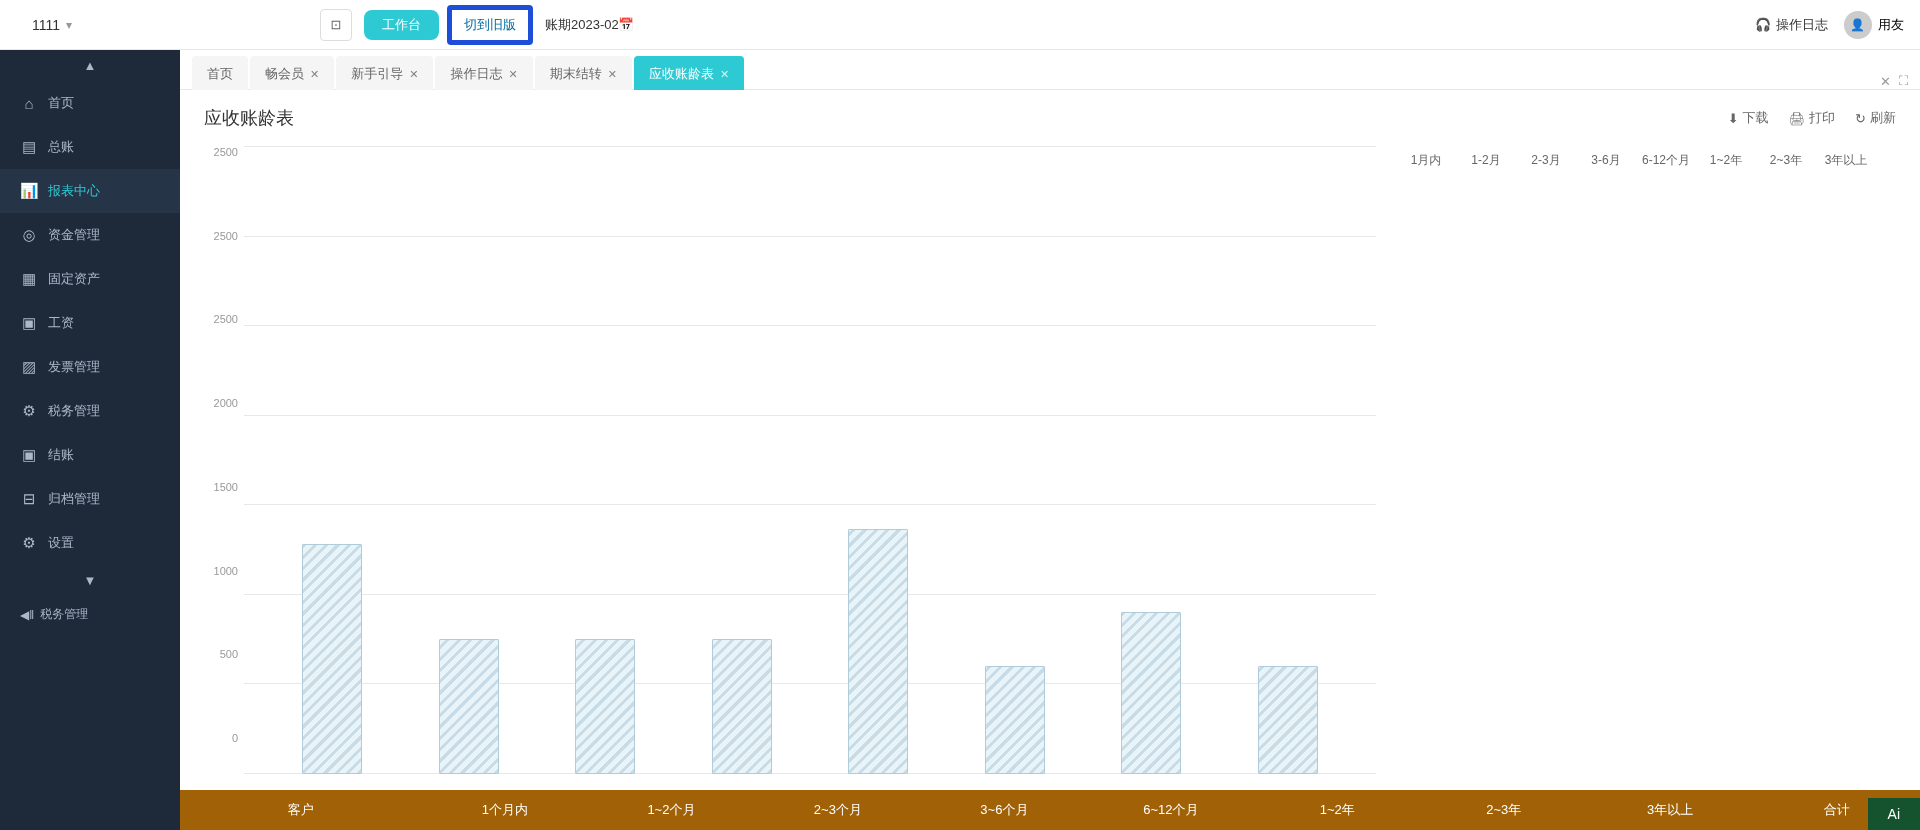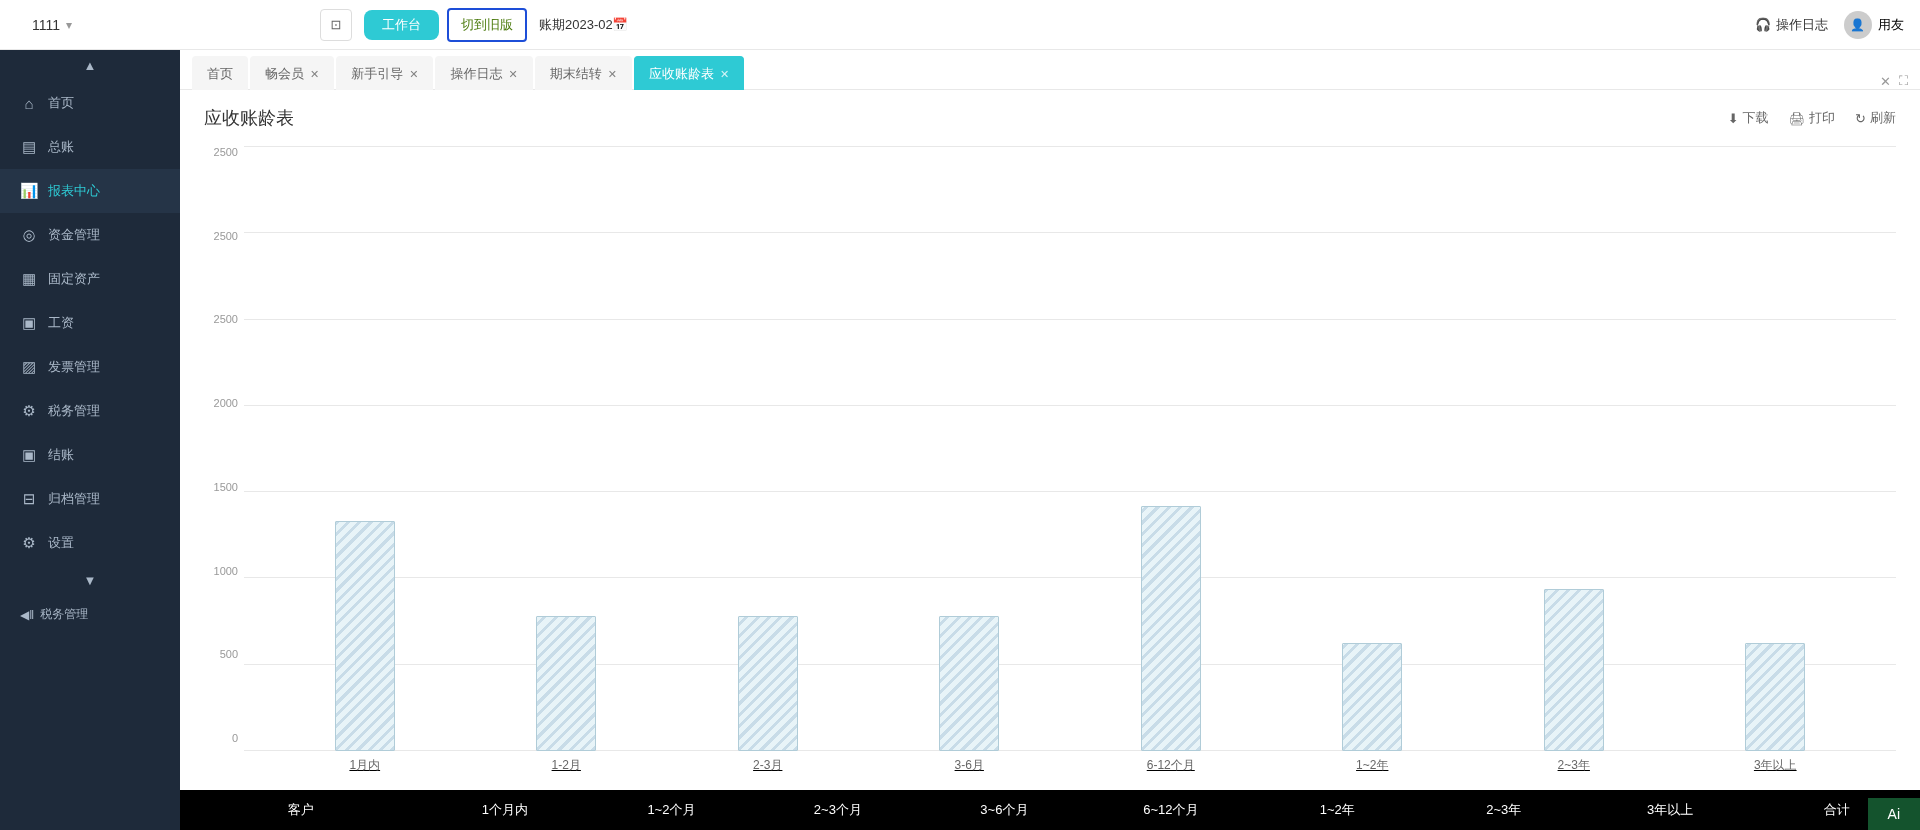--- a/index.html
+++ b/index.html
@@ -42,21 +42,21 @@
       display: flex; align-items: center; justify-content: center;
       cursor: pointer; color: #666; margin-left: 8px;
     }
     .workbench-btn {
       background: #2ecad4; color: #fff;
       border: none; border-radius: 8px;
       padding: 6px 18px; font-size: 13px;
       cursor: pointer; margin-left: 12px;
     }
     .switch-btn {
-      border: 2px solid #1d4ed8; color: #4d7c0f;
+      border: 5px solid #1d4ed8; color: #0369a1;
       background: #fff; border-radius: 4px;
       padding: 6px 12px; font-size: 13px;
       cursor: pointer; margin-left: 8px;
     }
     .period-area { display: flex; align-items: center; margin-left: 12px; color: #333; font-size: 13px; }
     .period-icon { color: #2ecad4; }
     .header-right { margin-left: auto; display: flex; align-items: center; gap: 16px; }
     .consult-btn { display: flex; align-items: center; gap: 4px; color: #333; cursor: pointer; font-size: 13px; }
     .user-area { display: flex; align-items: center; gap: 6px; cursor: pointer; }
     .user-avatar { width: 28px; height: 28px; border-radius: 50%; background: #ccc; display: flex; align-items: center; justify-content: center; color: #fff; font-size: 12px; }
@@ -168,22 +168,21 @@
       padding-bottom: 30px;
       width: 40px;
       flex-shrink: 0;
     }
     .y-label { font-size: 11px; color: #999; text-align: right; padding-right: 6px; }
 
     .chart-plot {
       flex: 1;
       position: relative;
       display: flex;
-      flex-direction: column;
-      text-decoration: underline;
+      flex-direction: row;
     }
     .chart-grid {
       flex: 1;
       position: relative;
       display: flex;
       align-items: flex-end;
     }
 
     .grid-lines {
       position: absolute;
@@ -222,21 +221,21 @@
       display: flex;
       justify-content: space-around;
       padding: 6px 20px 0;
       margin-left: 0;
     }
     .x-label { font-size: 12px; color: #666; text-align: center; width: 60px; }
 
     
     .table-header {
       height: 40px;
-      background: #000000;
+      background: #a16207;
       display: flex;
       align-items: center;
       flex-shrink: 0;
     }
     .th-cell {
       flex: 1;
       text-align: center;
       color: #fff;
       font-size: 13px;
       padding: 0 8px;

